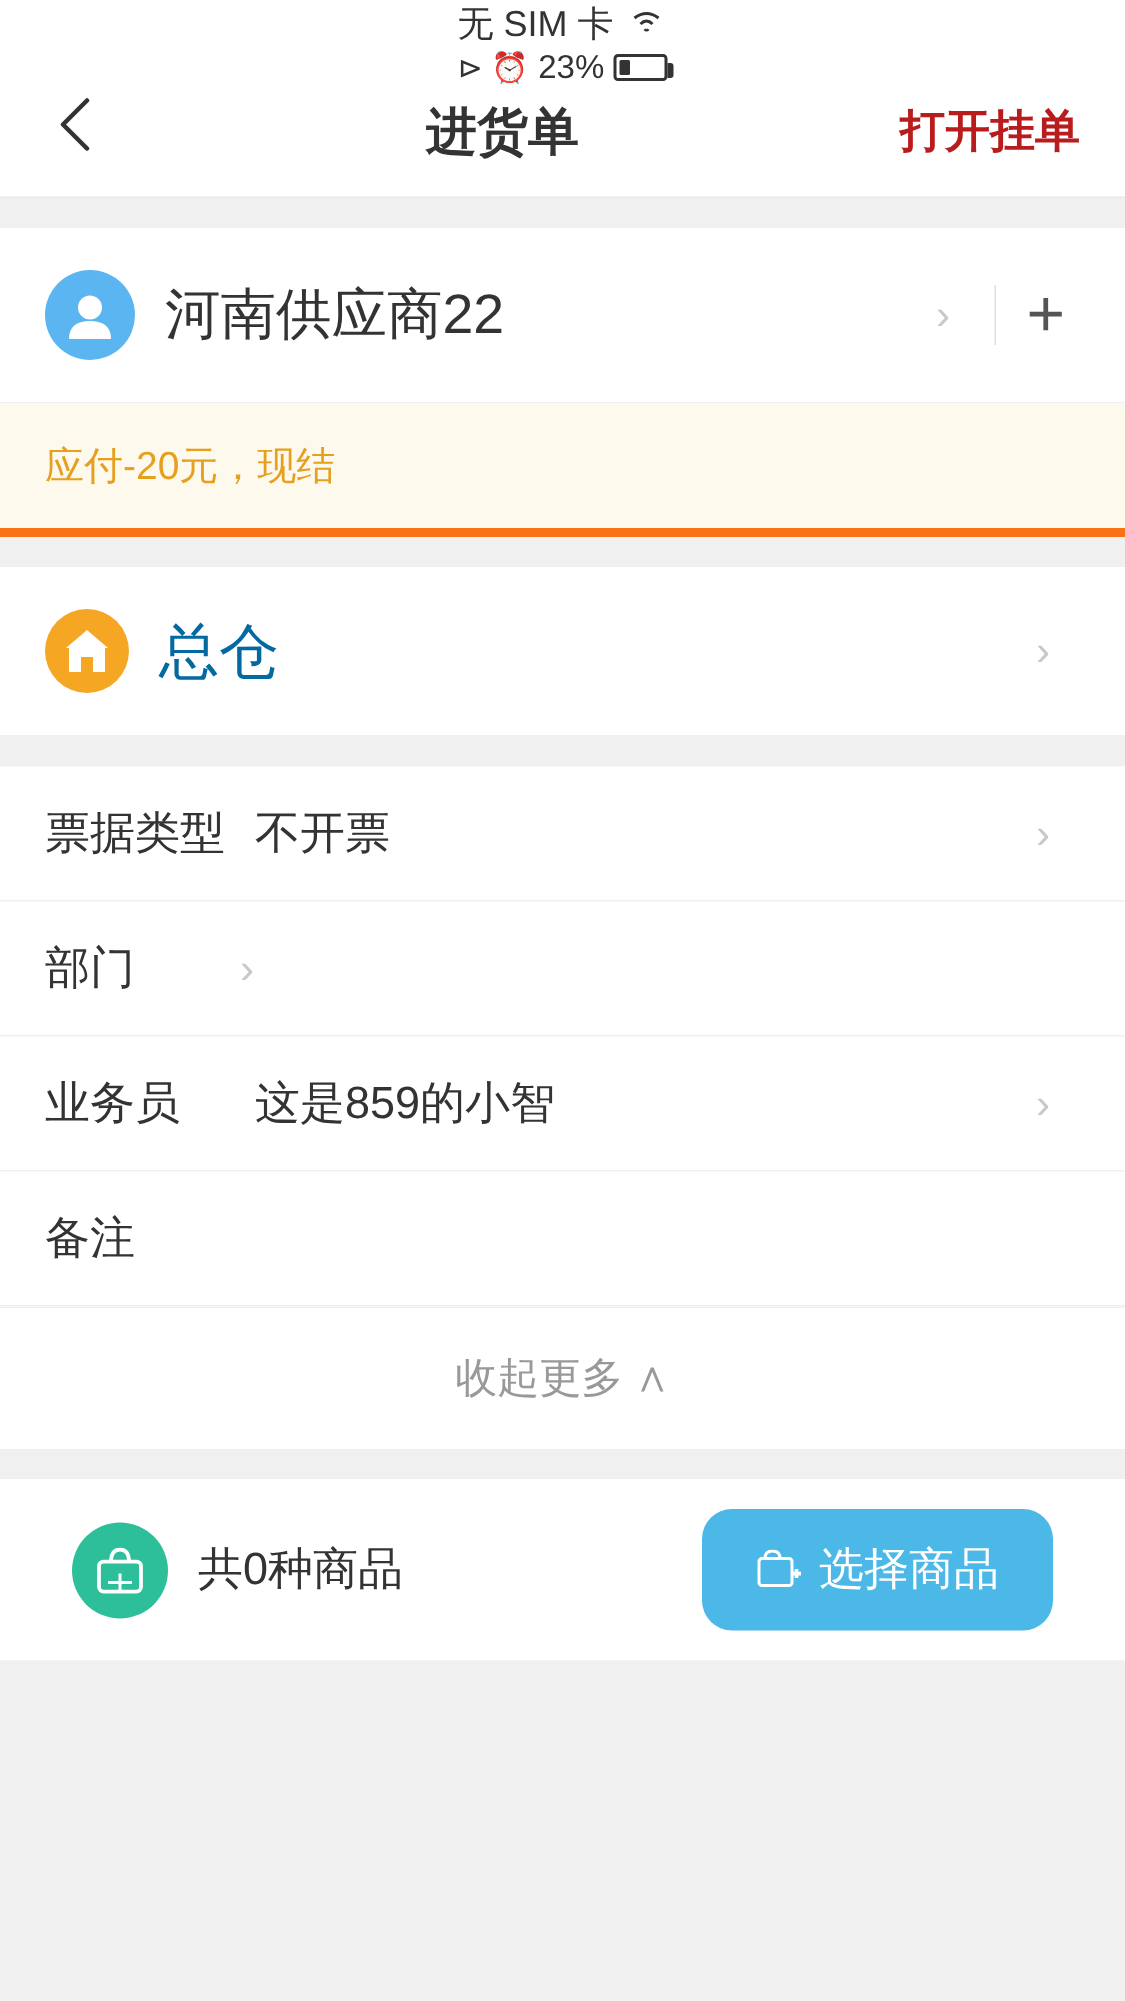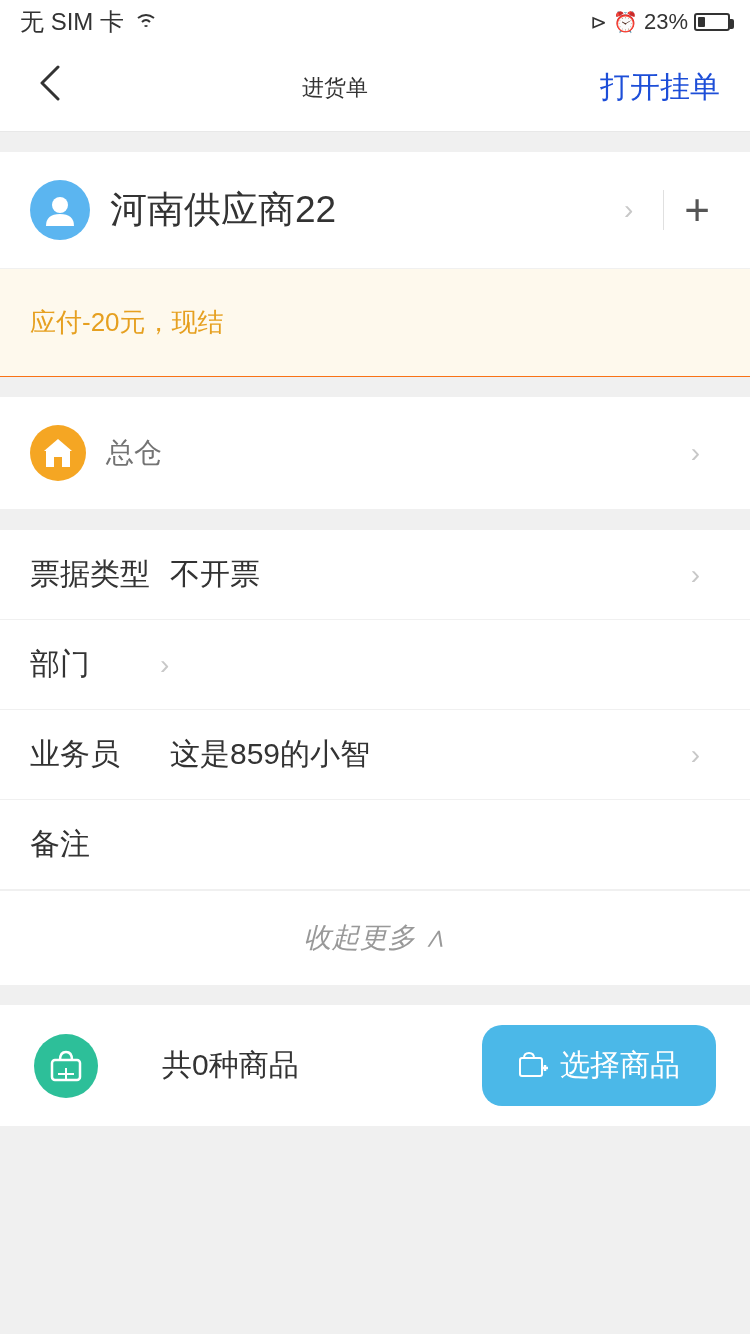--- a/index.html
+++ b/index.html
@@ -16,20 +16,21 @@
     
     .status-bar {
       height: 44px;
       background: #fff;
       display: flex;
       align-items: center;
       justify-content: space-between;
       padding: 0 20px;
       font-size: 24px;
       font-weight: 500;
+      flex-direction: column;
     }
     .status-left { display: flex; align-items: center; gap: 8px; }
     .status-center { font-size: 28px; font-weight: 600; letter-spacing: 1px; }
     .status-right { display: flex; align-items: center; gap: 6px; font-size: 22px; }
     .battery-icon {
       width: 36px; height: 18px; border: 2px solid #333; border-radius: 3px; position: relative; display: inline-block;
     }
     .battery-icon::after {
       content: ''; position: absolute; right: -6px; top: 4px; width: 4px; height: 10px; background: #333; border-radius: 0 2px 2px 0;
     }
@@ -47,28 +48,29 @@
       padding: 0 30px;
       border-bottom: 1px solid #e8e8e8;
     }
     .nav-back {
       font-size: 36px;
       color: #333;
       cursor: pointer;
       padding: 10px;
     }
     .nav-title {
-      font-size: 22px;
-      font-weight: 400;
+      font-size: 34px;
+      font-weight: 700;
       color: #333;
     }
     .nav-action {
       font-size: 30px;
-      color: #1d4ed8;
+      color: #b91c1c;
       cursor: pointer;
+      font-weight: bold;
     }
 
     
     .section-gap {
       height: 20px;
       background: #f0f0f0;
     }
 
     
     .card-section {
@@ -105,22 +107,22 @@
       cursor: pointer;
       padding: 0 10px;
     }
     .supplier-divider {
       width: 1px; height: 40px; background: #e0e0e0; margin: 0 10px;
     }
 
     
     .notice-banner {
       background: #fef9ed;
-      padding: 36px 30px;
-      border-bottom: 1px solid #f97316;
+      padding: 24px 30px;
+      border-bottom: 6px solid #f97316;
     }
     .notice-text {
       font-size: 26px;
       color: #e6a020;
     }
 
     
     .warehouse-row {
       display: flex;
       align-items: center;
@@ -129,22 +131,22 @@
       border-bottom: 1px solid #f0f0f0;
     }
     .warehouse-icon {
       width: 56px; height: 56px; border-radius: 50%; background: #f5a623;
       display: flex; align-items: center; justify-content: center;
       margin-right: 20px; flex-shrink: 0;
       font-size: 30px;
     }
     .warehouse-name {
       flex: 1;
-      font-size: 28px;
-      color: #737373;
+      font-size: 40px;
+      color: #0369a1;
     }
 
     
     .form-section {
       background: #fff;
     }
 
     .form-row {
       display: flex;
       align-items: center;
@@ -169,35 +171,33 @@
     }
 
     
     .collapse-row {
       background: #fff;
       display: flex;
       align-items: center;
       justify-content: center;
       padding: 28px;
       border-top: 1px solid #f0f0f0;
-      font-style: italic;
     }
     .collapse-text {
       font-size: 28px;
       color: #999;
     }
 
     
     .products-bar {
       background: #fff;
       display: flex;
       align-items: center;
-      padding: 20px 34px;
+      padding: 20px 48px;
       margin-top: 0;
-      gap: 44px;
     }
     .products-icon {
       width: 64px; height: 64px; border-radius: 50%; background: #2dbf99;
       display: flex; align-items: center; justify-content: center;
       margin-right: 20px; flex-shrink: 0;
     }
     .products-count {
       flex: 1;
       font-size: 30px;
       color: #333;

